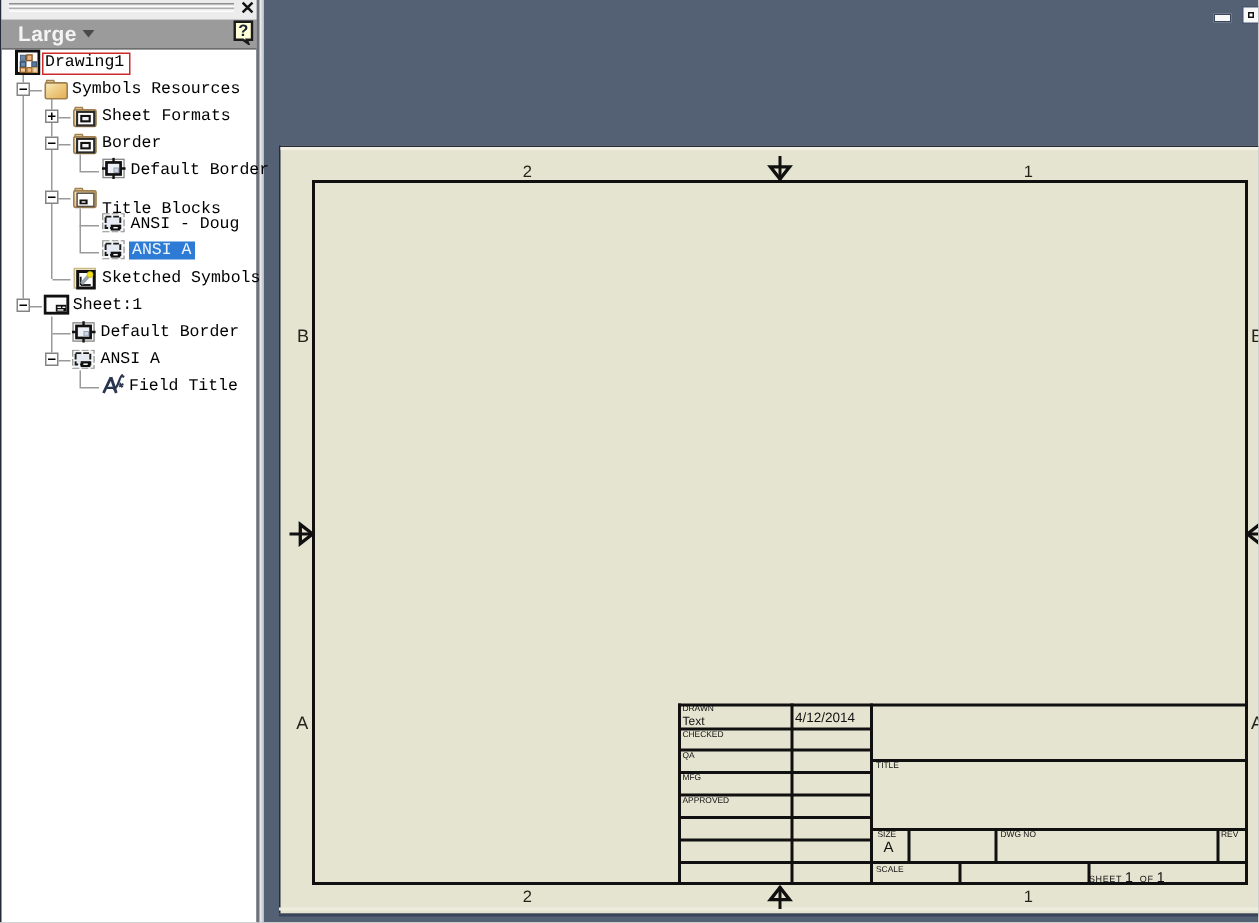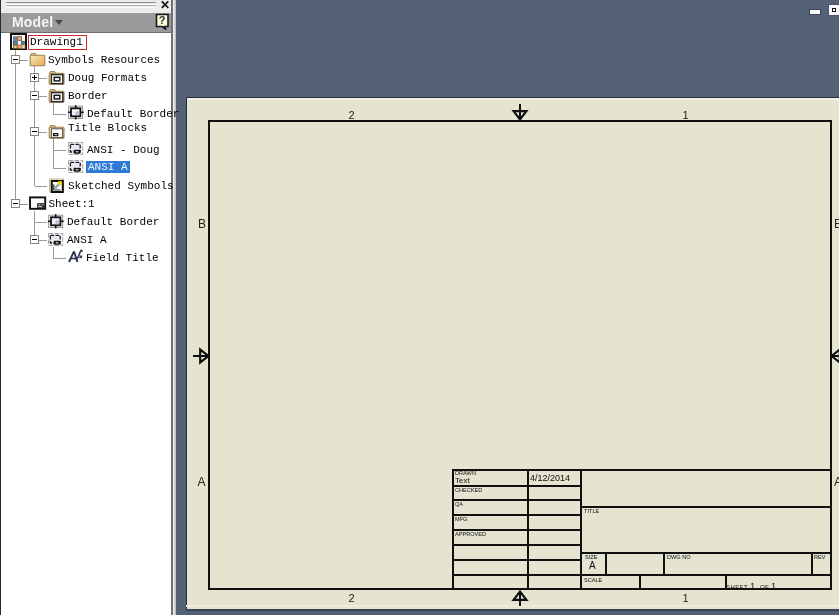--- a/index.html
+++ b/index.html
@@ -115,21 +115,21 @@
   <div class="abs" style="left:726px;top:580.5px;font-size:6px;color:#111;letter-spacing:0.4px;line-height:9px;white-space:nowrap;">SHEET&nbsp;<span style="font-size:9.5px;">1</span>&nbsp;&nbsp;OF&nbsp;<span style="font-size:9.5px;">1</span></div>
 
   <div class="abs" id="panel"></div>
   <div class="abs" id="split"></div>
   <div class="abs" id="split2"></div>
   <div class="abs" id="topstrip"></div>
   <div class="abs" id="grip"></div>
   <div class="abs" id="grip2"></div>
   <div class="abs" id="closex">✕</div>
   <div class="abs" id="hdr"></div>
-  <div class="abs" id="hdrtxt">Model</div>
+  <div class="abs" id="hdrtxt">Large</div>
   <div class="abs" id="hdrtri"></div>
 
   <svg class="abs" style="left:155px;top:13px;" width="15" height="17">
     <path d="M1.5 1.5 H13 V13.5 H9.5 L10.5 16 L7 13.5 H1.5 Z" fill="#ffffd8" stroke="#1a1a1a" stroke-width="1.6"></path>
     <text x="7.2" y="11" font-size="11" font-weight="bold" fill="#1c2433" text-anchor="middle" font-family="Liberation Sans">?</text>
   </svg>
 
   <div class="abs tline" style="left:15px;top:49px;width:1px;height:155px;"></div>
   <div class="abs tline" style="left:16px;top:60px;width:12px;height:1px;"></div>
   <div class="abs tline" style="left:34px;top:66px;width:1px;height:120px;"></div>
@@ -268,24 +268,24 @@
   </svg>
   <svg class="abs" style="left:66px;top:247px;" width="19" height="18">
     <path d="M3 15 L8 4.5 M8 4.5 L11.5 15" stroke="#2a3650" stroke-width="1.9" fill="none"></path>
     <path d="M4.8 11.5 L10.3 11.5" stroke="#2a3650" stroke-width="1.5"></path>
     <path d="M9.5 12.5 C13.5 12 13 3.5 16 3 M14.5 3.2 L16.8 4.4" stroke="#2a3650" stroke-width="1.5" fill="none"></path>
     <path d="M14.2 8.2 L15.2 11.4 M13.2 10.4 L16.4 9.4 M13.5 8.8 L16 10.9 M16.1 8.6 L13.6 11" stroke="#2a3650" stroke-width="0.9"></path>
   </svg>
 
   <div class="abs row-label" style="left:28px;top:36px;"><span id="d1box">Drawing1</span></div>
   <div class="abs row-label" style="left:48px;top:54px;">Symbols Resources</div>
-  <div class="abs row-label" style="left:68px;top:72px;">Doug Formats</div>
+  <div class="abs row-label" style="left:68px;top:72px;">Sheet Formats</div>
   <div class="abs row-label" style="left:68px;top:90px;">Border</div>
   <div class="abs row-label" style="left:87px;top:108px;">Default Border</div>
-  <div class="abs row-label" style="left:68px;top:122px;">Title Blocks</div>
+  <div class="abs row-label" style="left:68px;top:134px;">Title Blocks</div>
   <div class="abs row-label" style="left:87px;top:144px;">ANSI - Doug</div>
   <div class="abs row-label" style="left:86px;top:161px;"><span id="selansia">ANSI A</span></div>
   <div class="abs row-label" style="left:68px;top:180px;">Sketched Symbols</div>
   <div class="abs row-label" style="left:48.5px;top:198px;">Sheet:1</div>
   <div class="abs row-label" style="left:67px;top:216px;">Default Border</div>
   <div class="abs row-label" style="left:67px;top:234px;">ANSI A</div>
   <div class="abs row-label" style="left:86px;top:252px;">Field Title</div>
 </div>
 
 </body></html>

